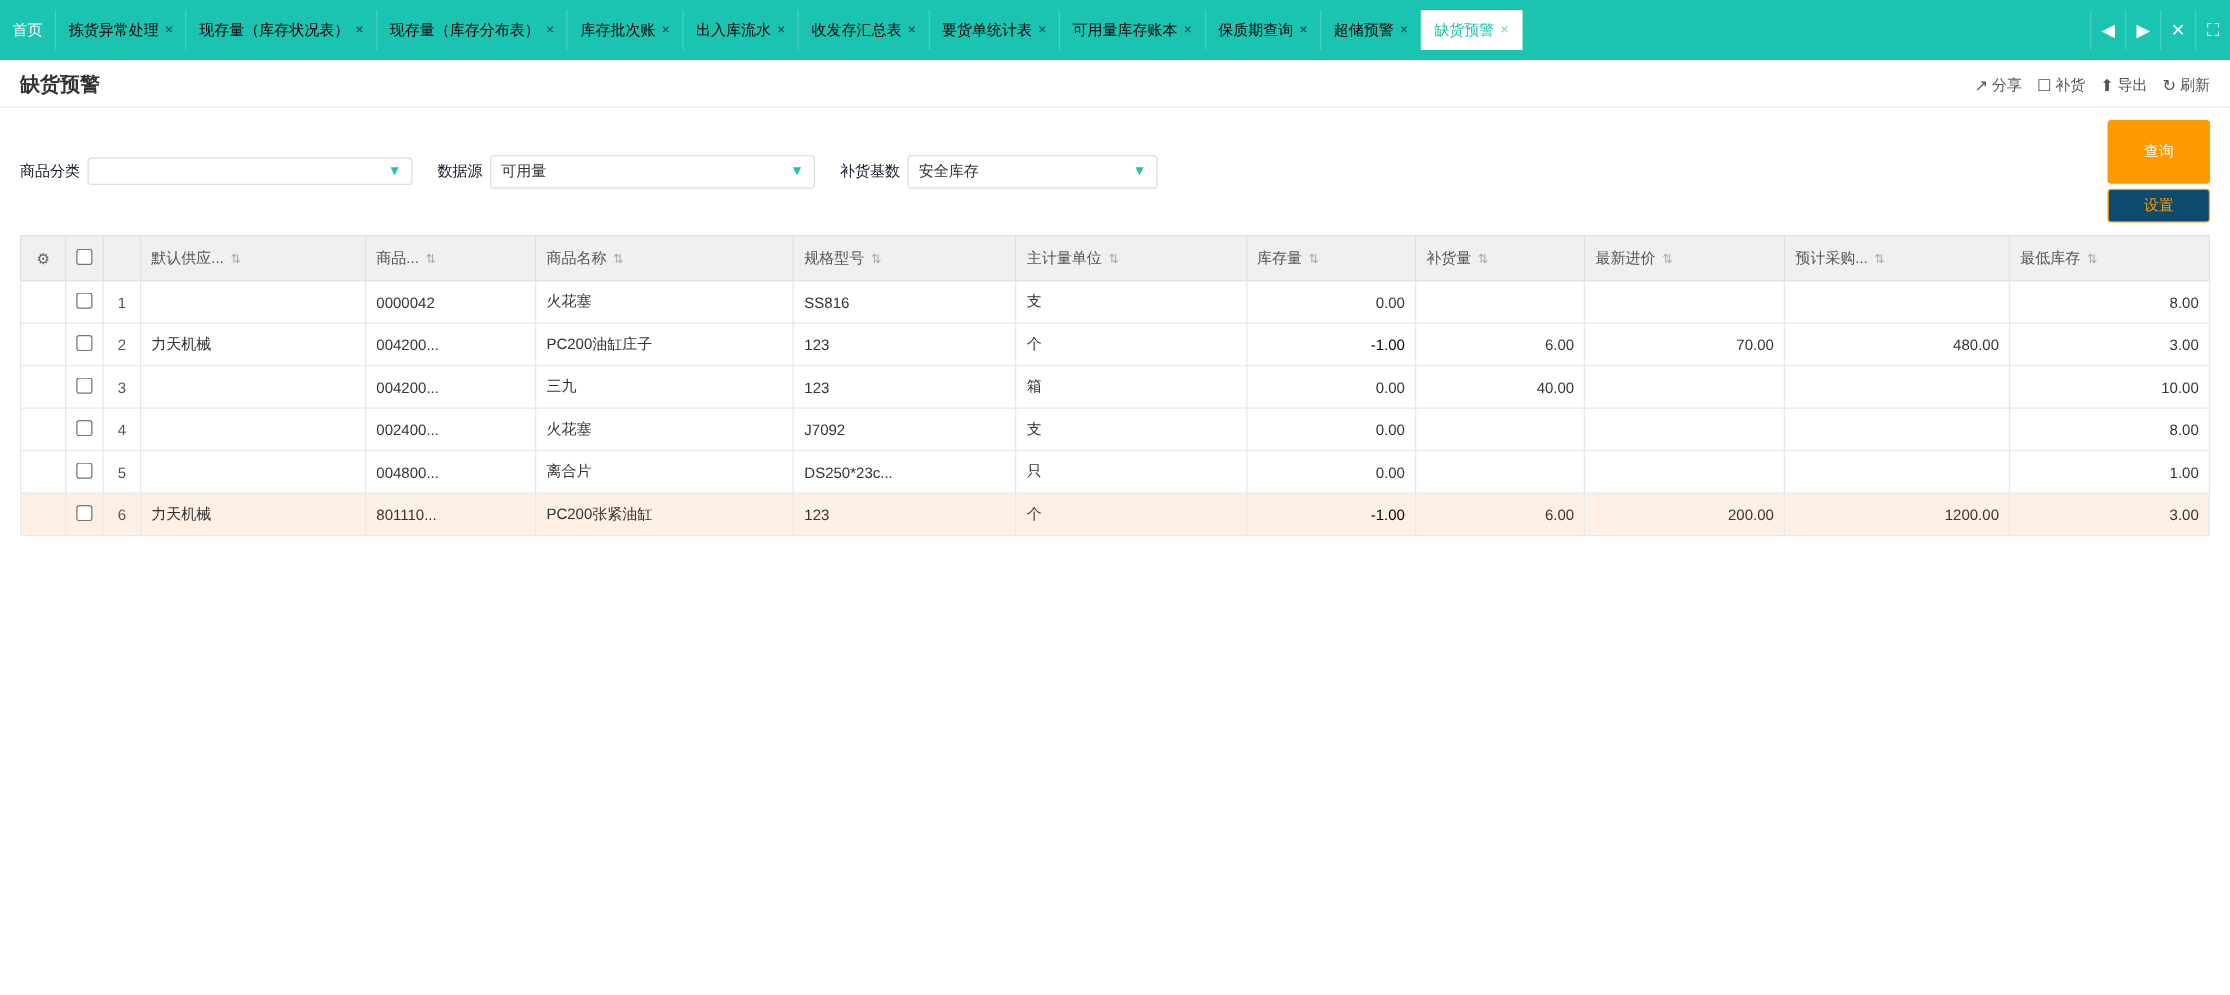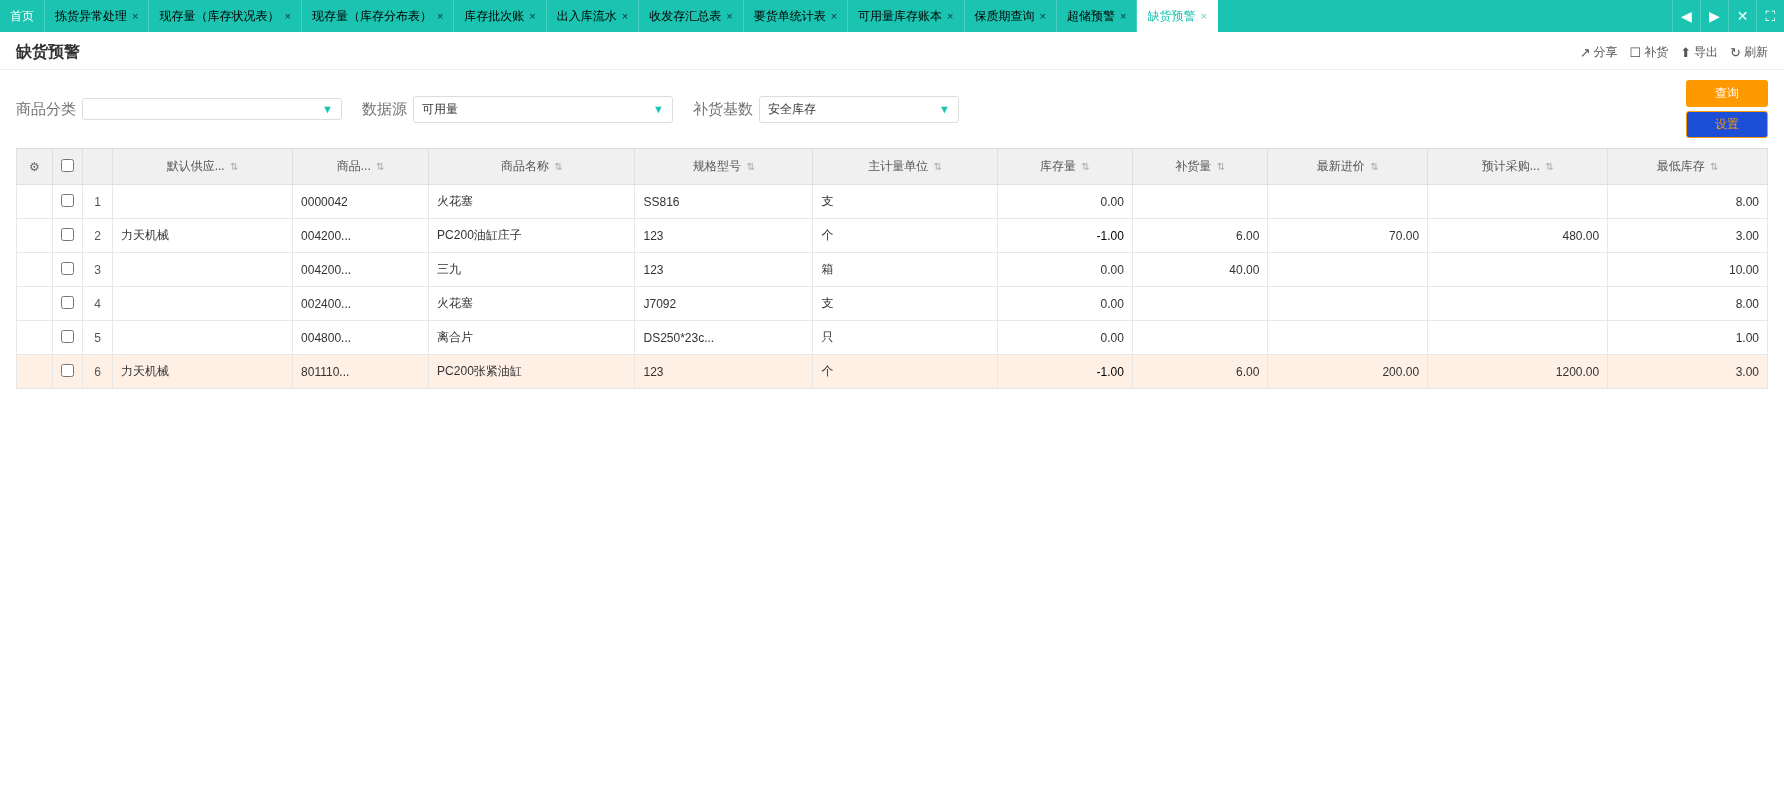--- a/index.html
+++ b/index.html
@@ -3,21 +3,21 @@
   <meta charset="utf-8">
   <style>
     * { box-sizing: border-box; margin: 0; padding: 0; font-family: 'Microsoft YaHei', Arial, sans-serif; }
     body { background: #f5f5f5; font-size: 12px; color: #333; overflow: hidden; }
 
     
     .top-nav {
       display: flex;
       align-items: center;
       background: #1bc4b0;
-      height: 32px;
+      height: 48px;
       overflow: hidden;
     }
     .nav-tab {
       display: flex;
       align-items: center;
       padding: 0 10px;
       height: 32px;
       color: #000000;
       white-space: nowrap;
       cursor: pointer;
@@ -95,22 +95,22 @@
       padding: 10px 16px;
       gap: 20px;
       flex-wrap: wrap;
     }
     .filter-group {
       display: flex;
       align-items: center;
       gap: 6px;
     }
     .filter-label {
-      color: #737373;
-      font-size: 15px;
+      color: #0f172a;
+      font-size: 12px;
       white-space: nowrap;
     }
     .filter-select {
       display: flex;
       align-items: center;
       border: 1px solid #ddd;
       border-radius: 3px;
       padding: 4px 8px;
       background: #fff;
       cursor: pointer;
@@ -127,26 +127,26 @@
       display: flex;
       flex-direction: column;
       gap: 4px;
     }
 
     .btn-query {
       background: #f90;
       color: #fff;
       border: none;
       border-radius: 3px;
-      padding: 5px 18px;
+      padding: 17px 18px;
       cursor: pointer;
       font-size: 12px;
     }
     .btn-settings {
-      background: #1d4ed8;
+      background: #0c4a6e;
       color: #f90;
       border: 1px solid #f90;
       border-radius: 3px;
       padding: 4px 28px;
       cursor: pointer;
       font-size: 12px;
     }
 
     
     .table-container {
@@ -156,21 +156,21 @@
     table {
       width: 100%;
       border-collapse: collapse;
       font-size: 12px;
     }
     thead tr {
       background: #f0f0f0;
       height: 36px;
     }
     thead th {
-      text-align: center;
+      text-align: left;
       padding: 0 8px;
       color: #555;
       font-weight: normal;
       border: 1px solid #e0e0e0;
       white-space: nowrap;
       cursor: pointer;
       user-select: none;
     }
     thead th .sort-icon { color: #aaa; margin-left: 2px; font-size: 10px; }
     tbody tr {

